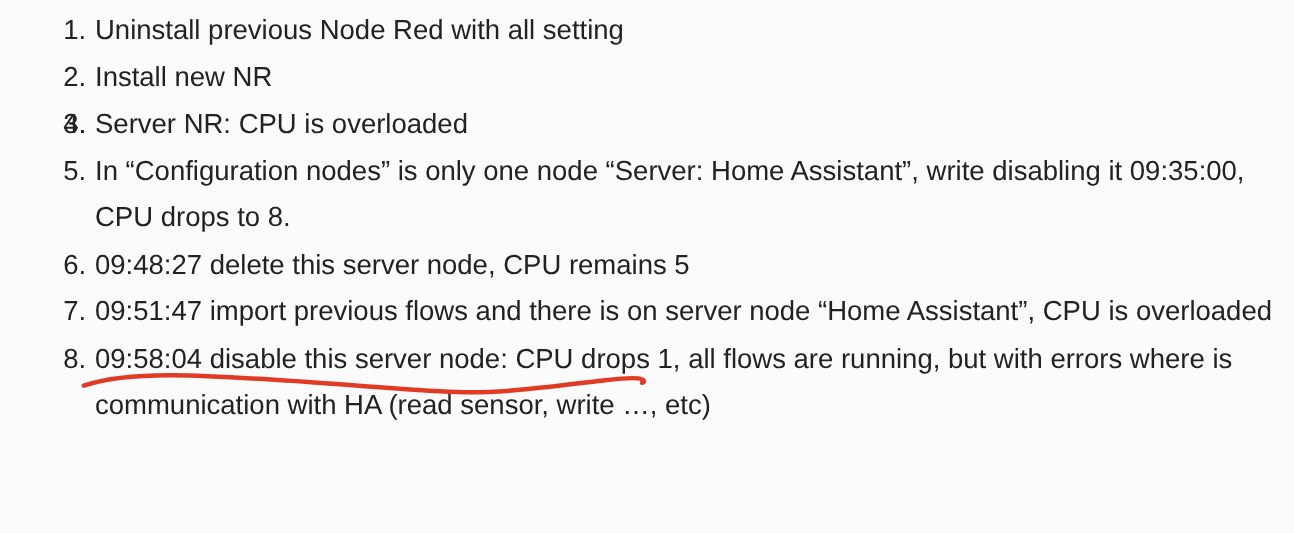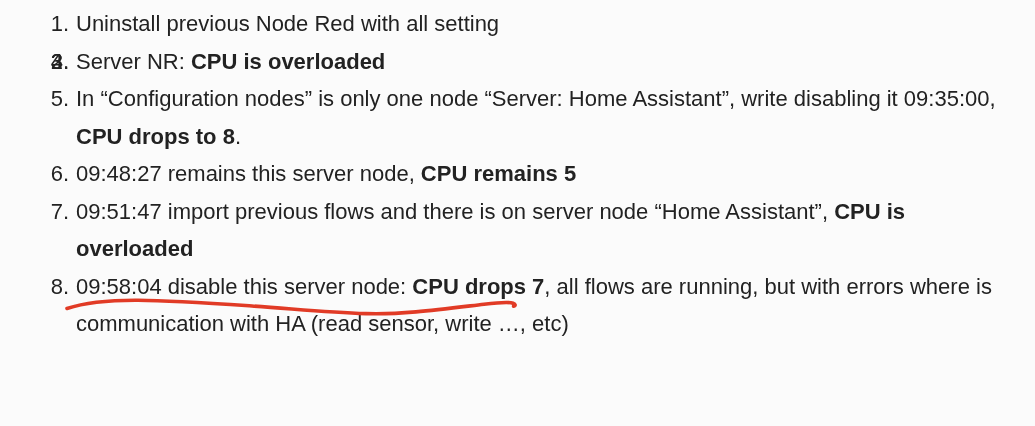--- a/index.html
+++ b/index.html
@@ -30,44 +30,44 @@
   ol.steps li {
     position: relative;
   }
   .marker {
     position: absolute;
     right: calc(100% + 7px);
     top: 0;
     white-space: nowrap;
   }
   strong {
-    font-weight: bold;
+    font-weight: normal;
   }
   .squiggle {
     position: absolute;
     left: 60px;
     top: 292px;
     width: 465px;
     height: 30px;
     pointer-events: none;
   }
 </style>
 </head>
 <body style="background: rgb(251, 251, 251); color: rgb(34, 34, 34);">
 
 <div class="page">
   <ol class="steps" id="steps-list">
       <li><span class="marker">1.</span><span>Uninstall previous Node Red with all setting</span></li>
-      <li><span class="marker">2.</span></li>
+      <li><span class="marker">2.</span><span>Install new NR</span></li>
       <li><span class="marker">3.</span></li>
       <li><span class="marker">4.</span><span>Server NR: </span><strong>CPU is overloaded</strong></li>
       <li><span class="marker">5.</span><span>In “Configuration nodes” is only one node “Server: Home Assistant”, write disabling it 09:35:00, </span><strong>CPU drops to 8</strong><span>.</span></li>
-      <li><span class="marker">6.</span><span>09:48:27 remains this server node, </span><strong>CPU remains 5</strong></li>
+      <li><span class="marker">6.</span><span>09:48:27 delete this server node, </span><strong>CPU remains 5</strong></li>
       <li><span class="marker">7.</span><span>09:51:47 import previous flows and there is on server node “Home Assistant”, </span><strong>CPU is overloaded</strong></li>
-      <li><span class="marker">8.</span><span>09:58:04 disable this server node: </span><strong>CPU drops 7</strong><span>, all flows are running, but with errors where is communication with HA (read sensor, write …, etc)</span></li>
+      <li><span class="marker">8.</span><span>09:58:04 disable this server node: </span><strong>CPU drops 1</strong><span>, all flows are running, but with errors where is communication with HA (read sensor, write …, etc)</span></li>
     </ol>
 
   <svg class="squiggle" viewBox="0 0 465 30" xmlns="http://www.w3.org/2000/svg" aria-hidden="true">
     <path id="squiggle-path" d="M 7 16.5
              C 22 11.5, 45 8, 78 8.2
              C 112 8.5, 148 11, 192 14
              C 238 17.2, 268 20.2, 306 21.6
              C 342 22.8, 380 17.5, 424 12.2
              C 438 10.6, 449 9.8, 453 11.2
              C 455.5 12.2, 456 13.6, 453.6 14.2" fill="none" stroke="#e13b26" stroke-width="3.6" stroke-linecap="round" stroke-linejoin="round"></path>

